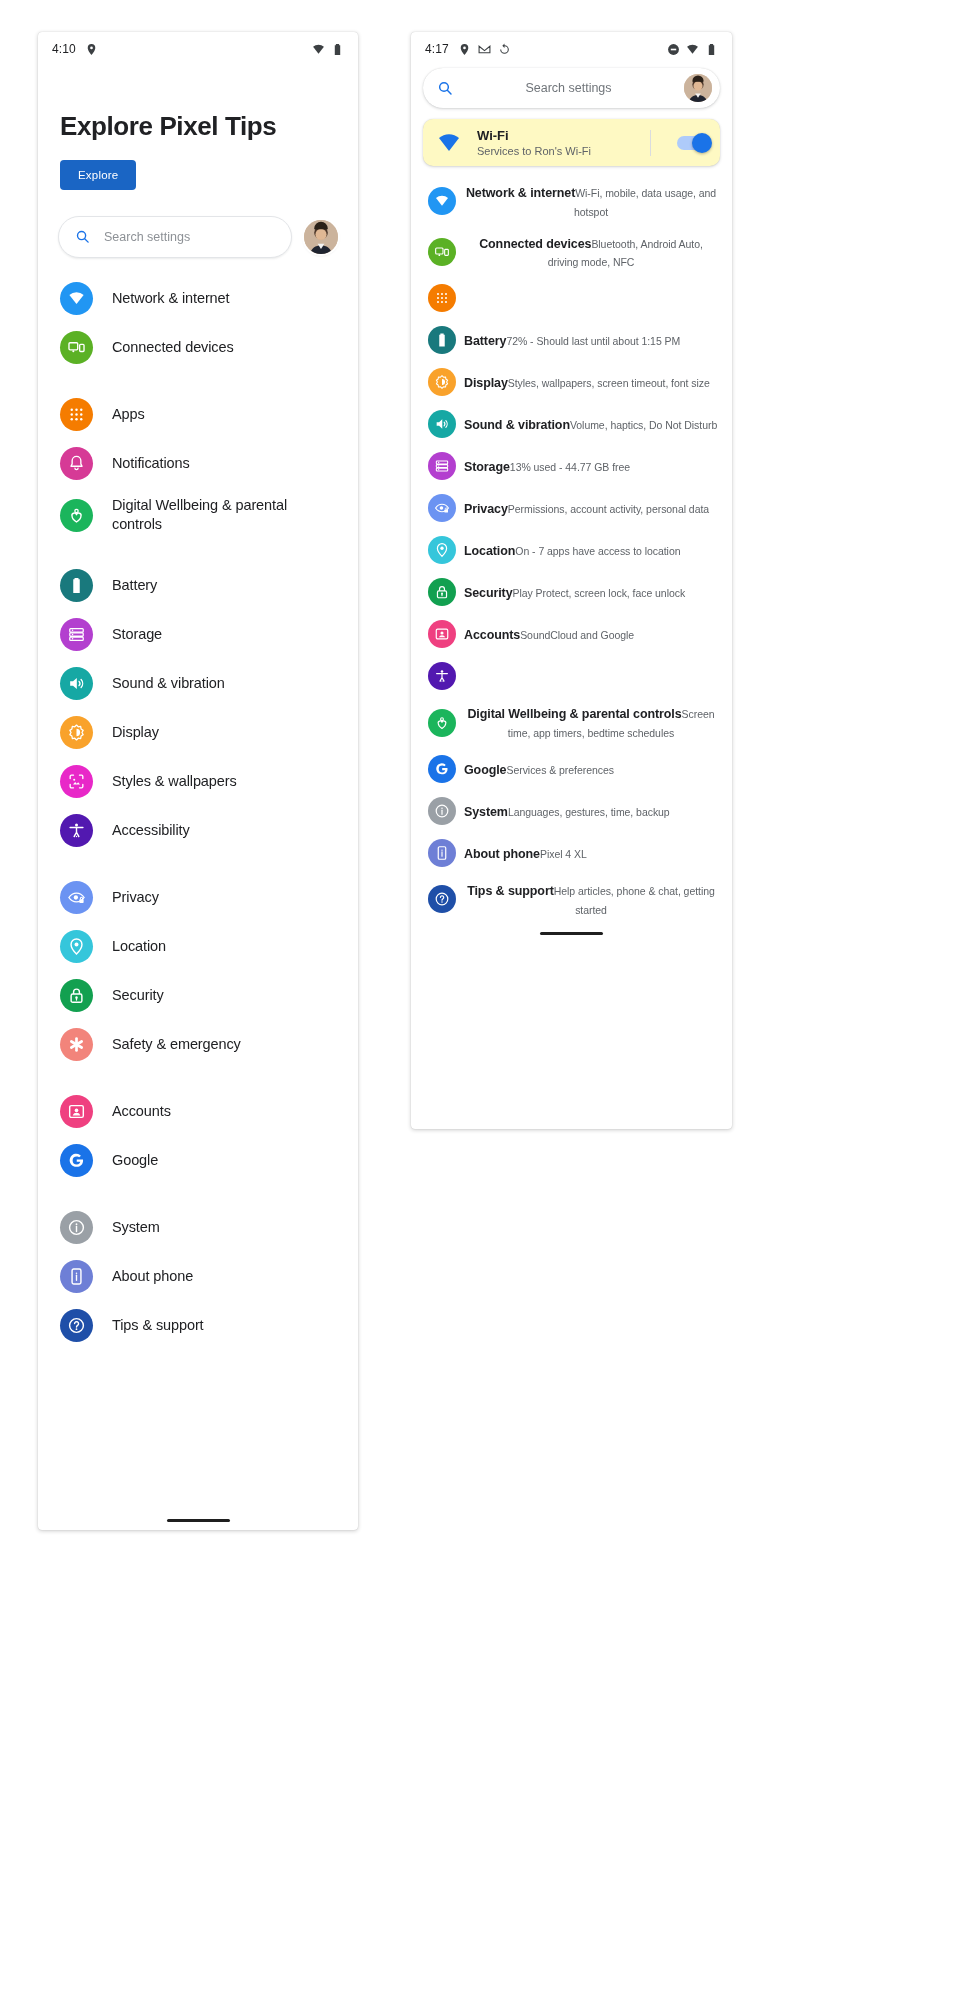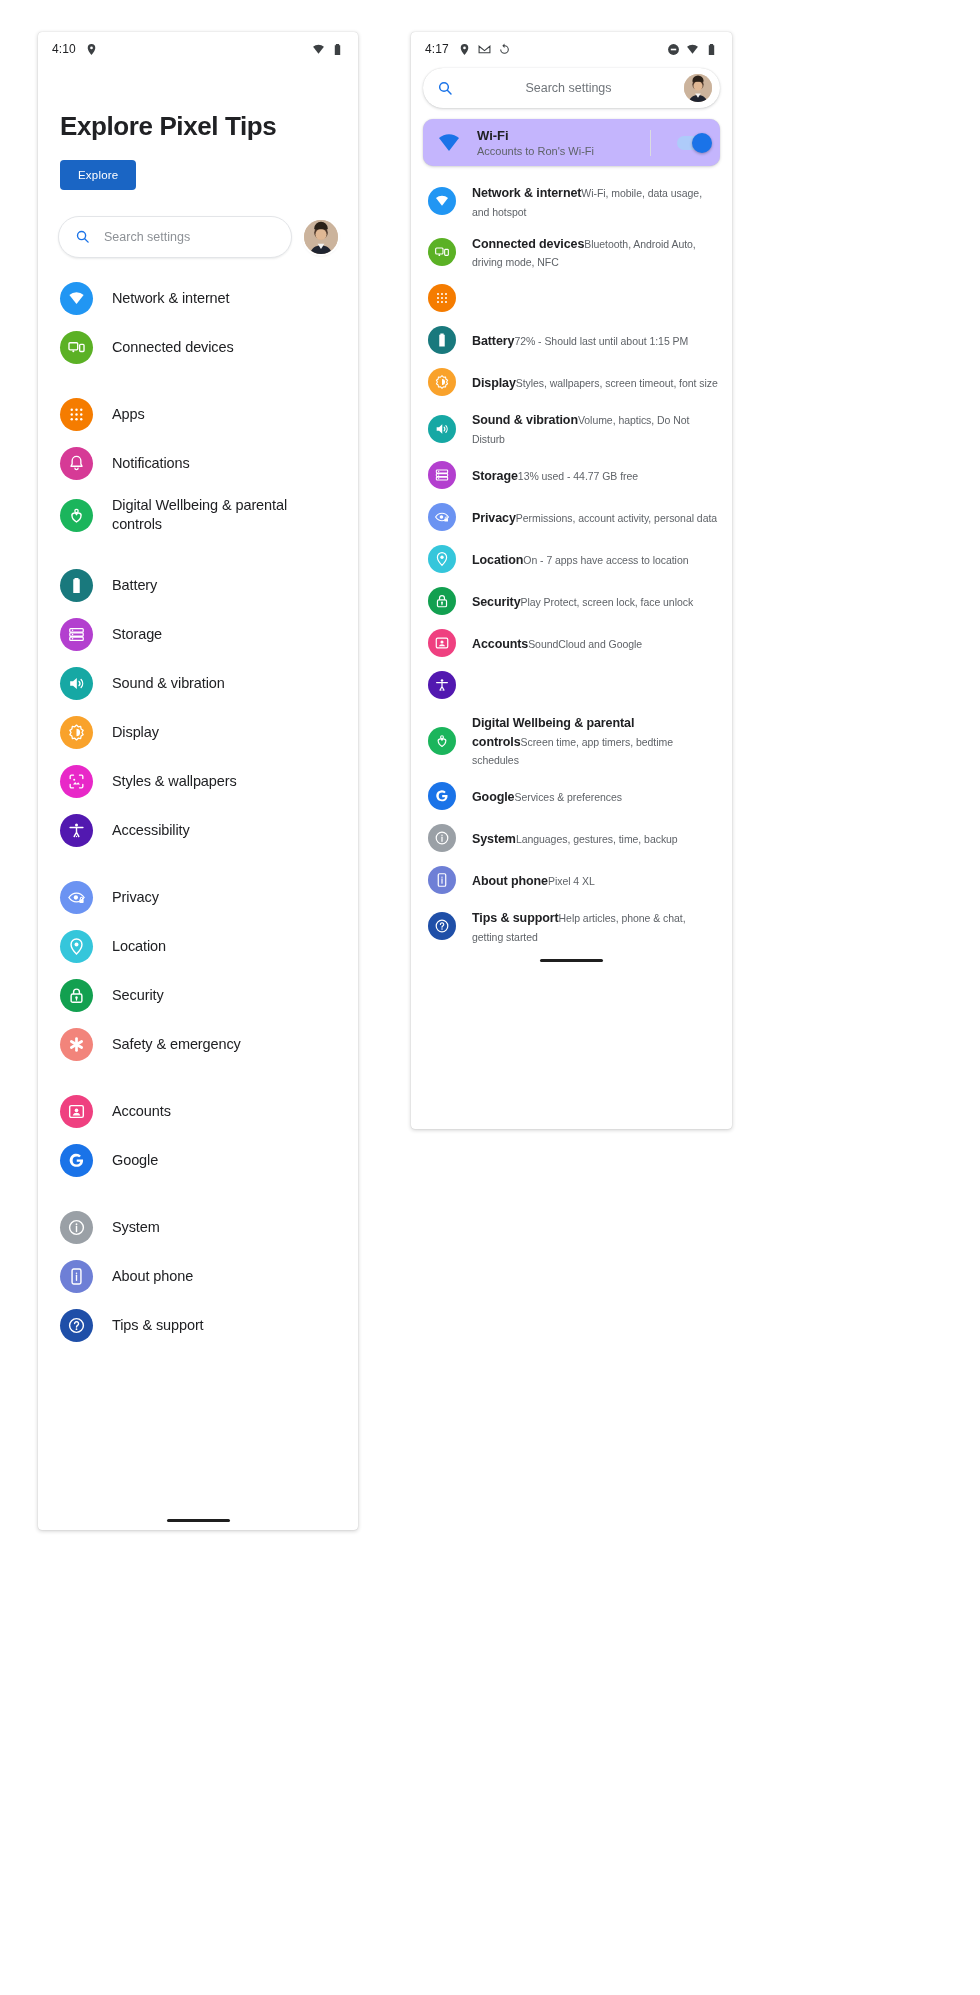--- a/index.html
+++ b/index.html
@@ -92,21 +92,21 @@
     height: 40px; display: flex; align-items: center;
     padding: 0 8px 0 14px;
     border-radius: 22px; background: #fff;
     box-shadow: 0 1px 3px rgba(60,64,67,.22), 0 0 1px rgba(60,64,67,.20);
   }
   .rsearch .ph { flex: 1; text-align: center; color: #70757a; font-size: 12.5px; }
   .rsearch .avatar { width: 28px; height: 28px; box-shadow: none; }
 
   .wifi-card {
     margin: 11px 12px 0 12px;
-    border-radius: 10px; background: #c4b5fd;
+    border-radius: 10px; background: #fef9c3;
     box-shadow: 0 1px 3px rgba(60,64,67,.22), 0 0 1px rgba(60,64,67,.20);
     display: flex; align-items: center;
     padding: 9px 10px 9px 14px; gap: 16px;
     cursor: pointer;
   }
   .wifi-card .txt { flex: 1; }
   .wifi-card .t { font-size: 13px; font-weight: 700; color: #202124; }
   .wifi-card .s { font-size: 11px; color: #5f6368; margin-top: 2px; }
   .wifi-div { width: 1px; height: 26px; background: #dadce0; margin-right: 10px; }
   .toggle {
@@ -114,22 +114,22 @@
     background: #aecbfa; position: relative; cursor: pointer; flex: none;
   }
   .toggle .knob {
     position: absolute; right: -2px; top: -3px;
     width: 20px; height: 20px; border-radius: 50%;
     background: #1a73e8; box-shadow: 0 1px 3px rgba(0,0,0,.3);
   }
 
   .rlist { padding: 10px 0 0 0; }
   .rrow {
-    display: flex; align-items: center; gap: 16px;
-    padding: 7px 14px 7px 17px; cursor: pointer;
+    display: flex; align-items: center; gap: 8px;
+    padding: 7px 14px 7px 17px; cursor: pointer; text-align: center;
   }
   .rrow .txt { min-width: 0; }
   .rrow .t { font-size: 12.5px; font-weight: 700; color: #202124; line-height: 1.25; letter-spacing: -.1px;}
   .rrow .s { font-size: 10.5px; color: #5f6368; margin-top: 2px; line-height: 1.25; letter-spacing: -.05px;}
   .rico { width: 28px; height: 28px; border-radius: 50%;
           display:flex; align-items:center; justify-content:center; flex:none; }
 
   .navbar { display:flex; justify-content:center; padding: 7px 0 8px 0; }
   .navpill { width: 63px; height: 3px; border-radius: 2px; background: #1f1f1f; }
 </style>
@@ -452,21 +452,21 @@
         </div>
       </div>
     </div>
 
     <div class="wifi-card">
       <svg width="24" height="24" viewBox="0 0 24 24" fill="#1a73e8">
           <path d="M12 20l10-13a15 15 0 00-20 0z"></path>
         </svg>
       <div class="txt">
         <div class="t">Wi-Fi</div>
-        <div class="s">Accounts to Ron's Wi-Fi</div>
+        <div class="s">Services to Ron's Wi-Fi</div>
       </div>
       <div class="wifi-div"></div>
       <div class="toggle">
           <div class="knob"></div>
         </div>
     </div>
 
     <div class="rlist" id="right-list">
         <div class="rrow">
           <span class="rico" style="background:#2196f3">

